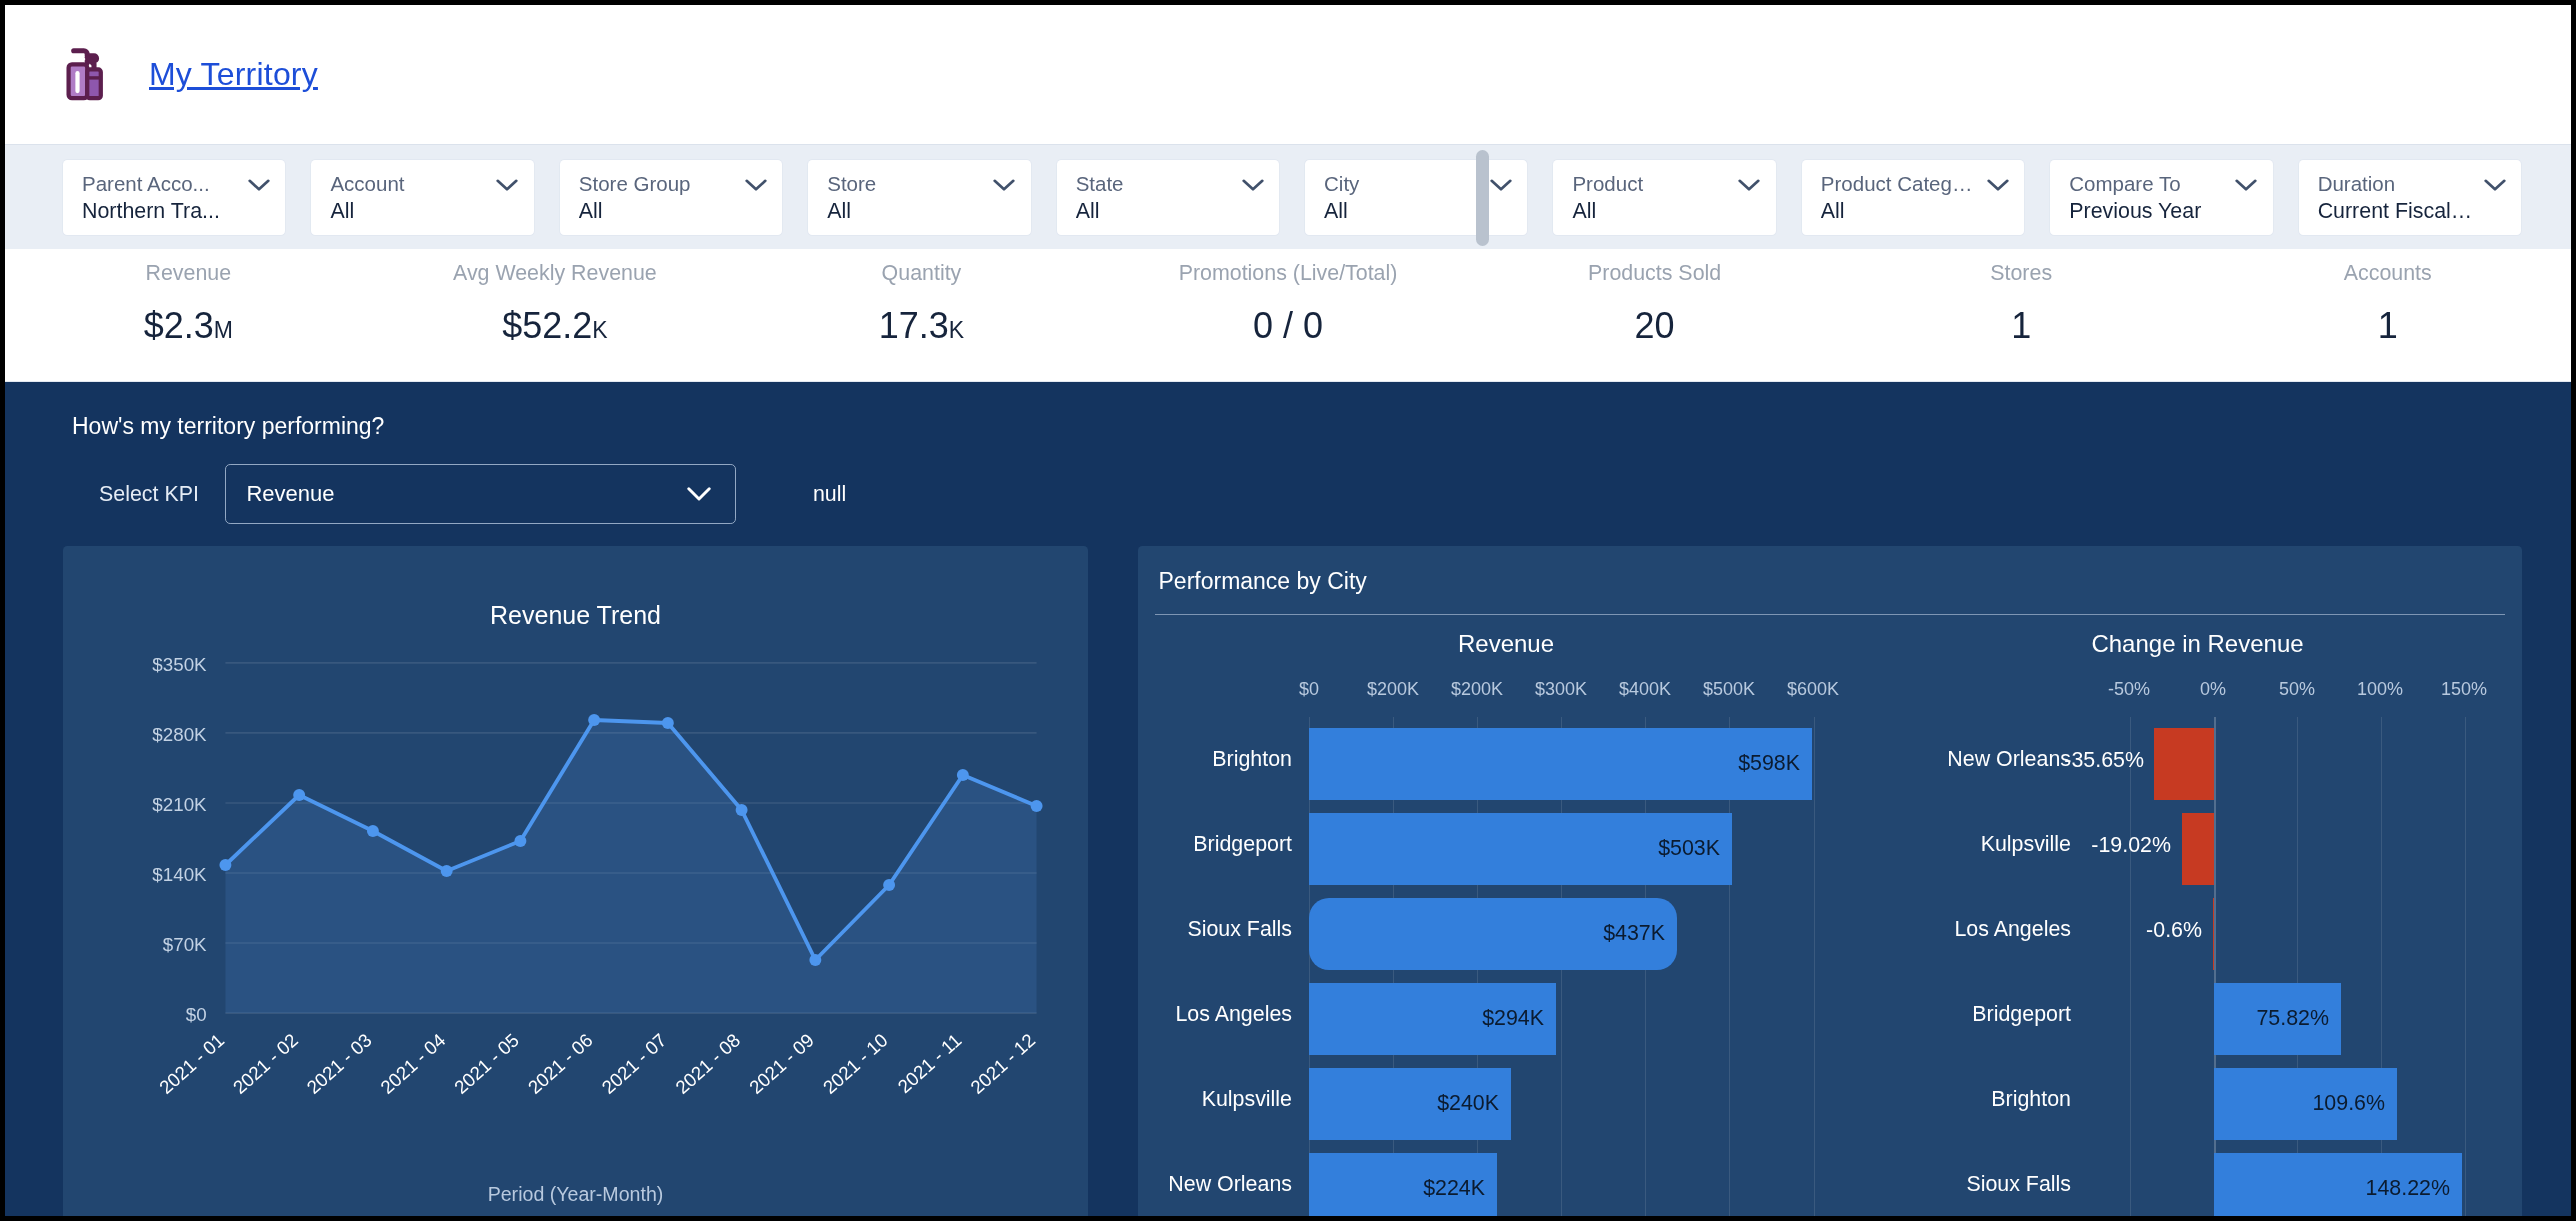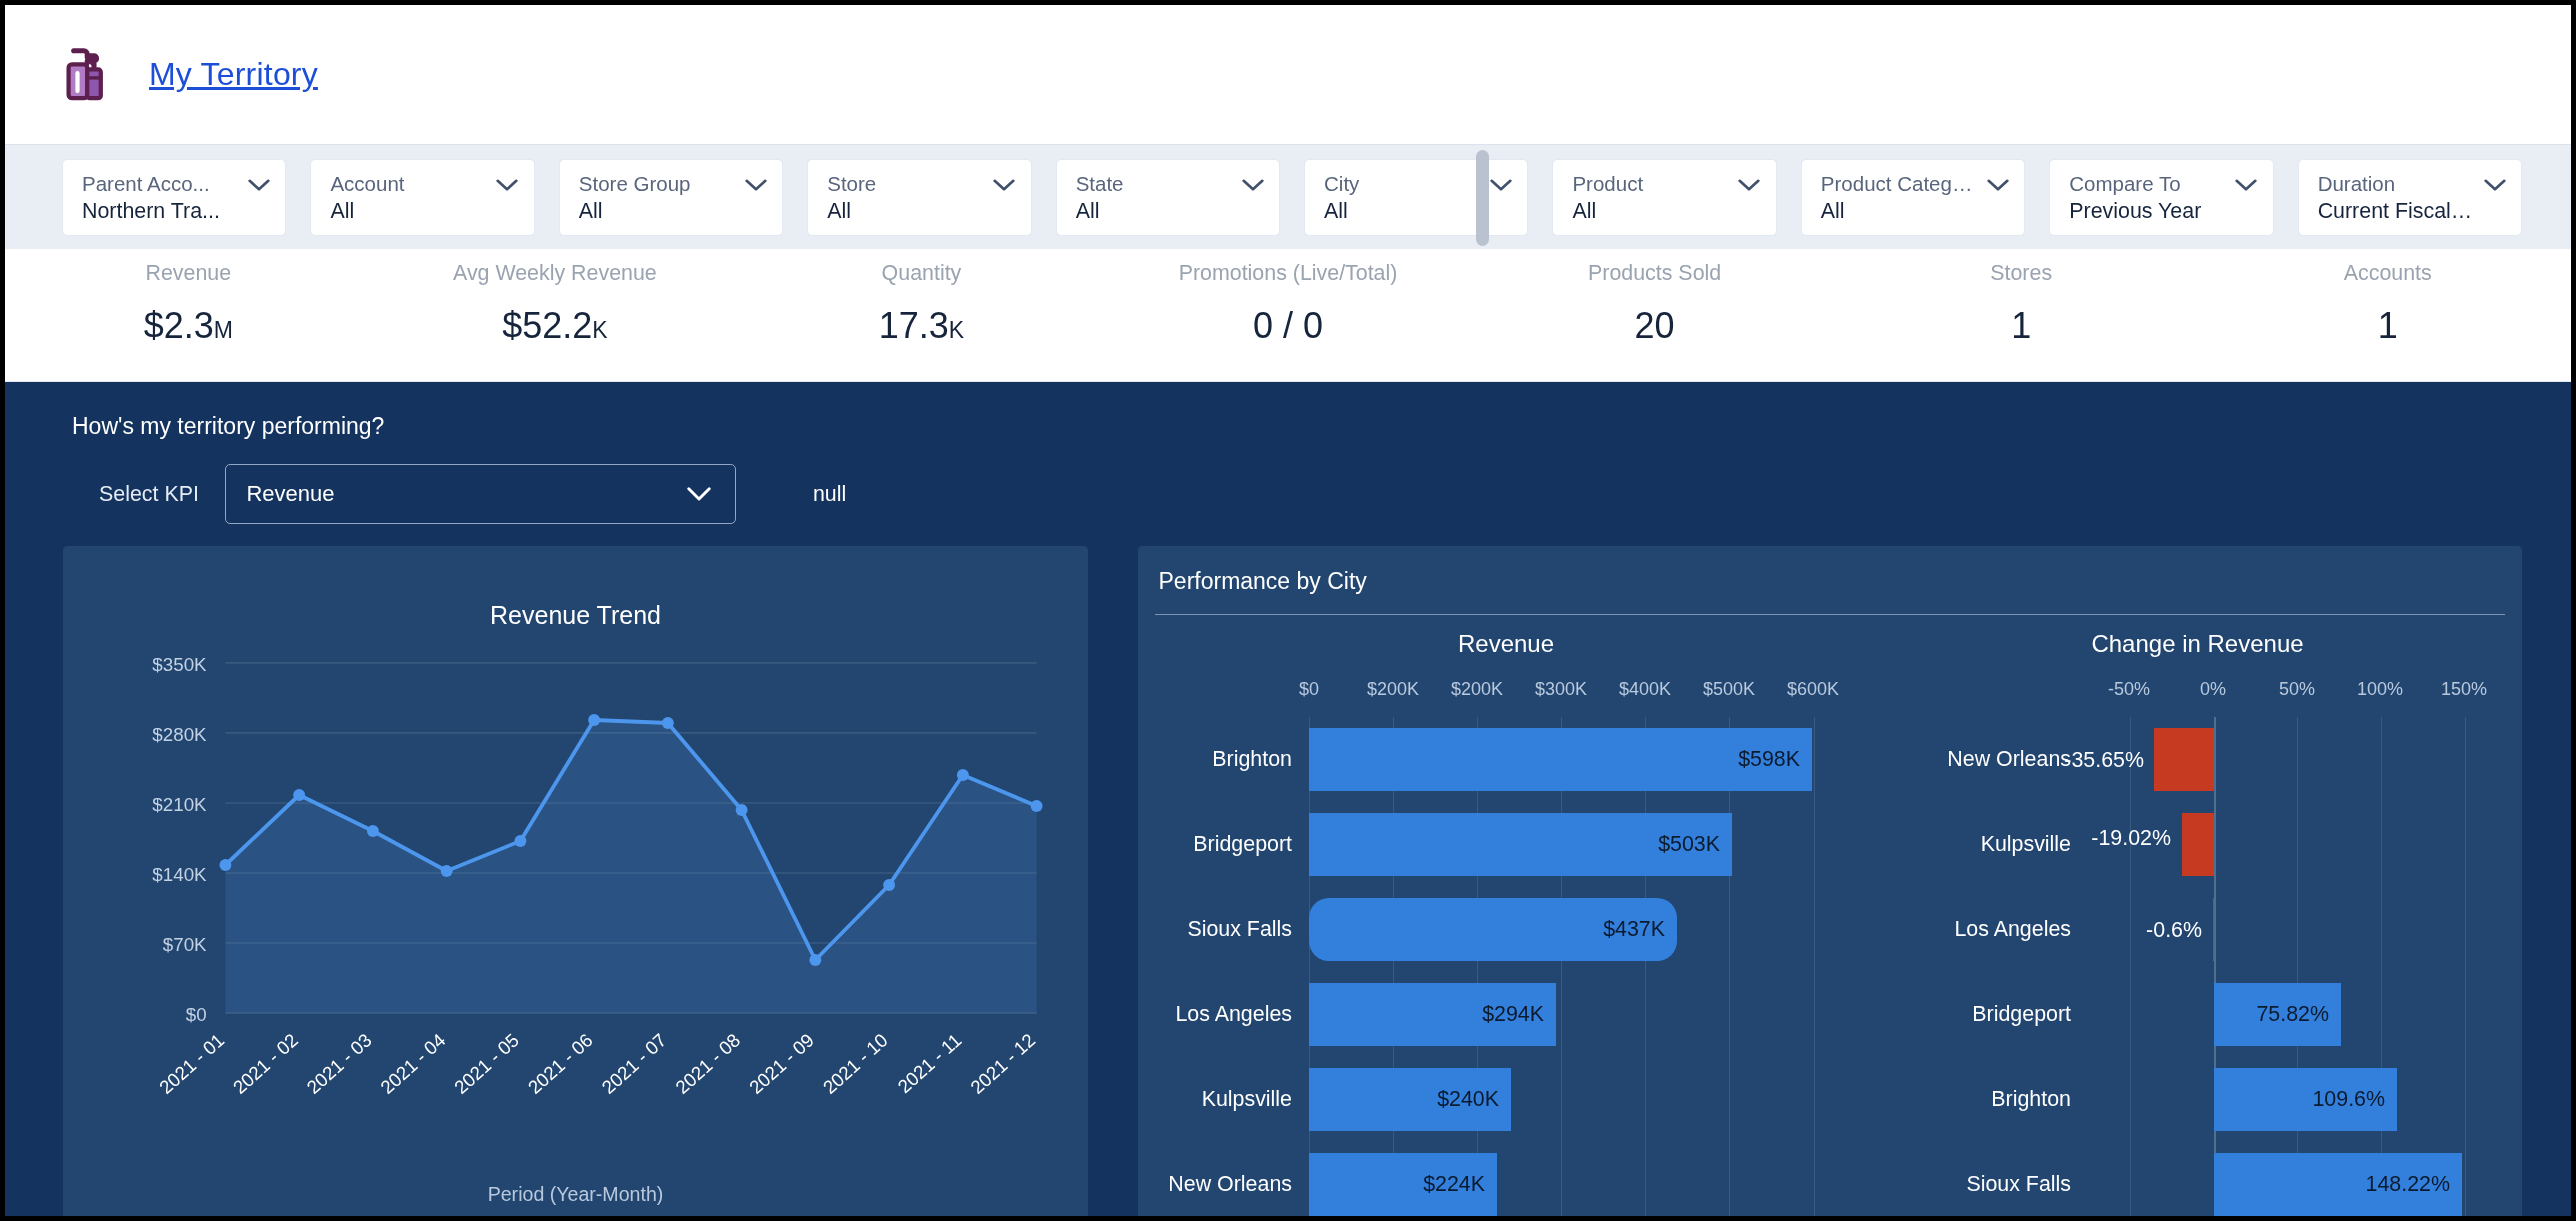--- a/index.html
+++ b/index.html
@@ -236,21 +236,21 @@
     white-space: nowrap;
   }
   .bar-track {
     position: relative;
     height: 85px;
     flex: 1 1 auto;
   }
   .bar {
     position: absolute;
     top: 11px;
-    height: 63px;
+    height: 72px;
     background: #337fdc;
     display: flex;
     align-items: center;
     justify-content: flex-end;
   }
   .bar.neg { background: #c73a22; }
   .bar-val {
     font-size: 21.4px;
     color: #0b1b2f;
     padding-right: 12px;
@@ -616,21 +616,21 @@
                 </div>
                 <div class="bar-row">
                   <div class="bar-cat" style="width: 214px;">Kulpsville</div>
                   <div class="bar-track">
                     <div class="gridline" style="left: 42px;"></div>
                     <div class="zeroline" style="left: 126px;"></div>
                     <div class="gridline" style="left: 209px;"></div>
                     <div class="gridline" style="left: 293px;"></div>
                     <div class="gridline" style="left: 377px;"></div>
                     <div class="bar neg" style="left: 94px; width: 32px;"></div>
-                    <span class="bar-val outside" style="top: 24px; left: 83px; transform: translateX(-100%);">-19.02%</span>
+                    <span class="bar-val outside" style="top: 31px; left: 83px; transform: translateX(-100%);">-19.02%</span>
                   </div>
                 </div>
                 <div class="bar-row">
                   <div class="bar-cat" style="width: 214px;">Los Angeles</div>
                   <div class="bar-track">
                     <div class="gridline" style="left: 42px;"></div>
                     <div class="zeroline" style="left: 126px;"></div>
                     <div class="gridline" style="left: 209px;"></div>
                     <div class="gridline" style="left: 293px;"></div>
                     <div class="gridline" style="left: 377px;"></div>

